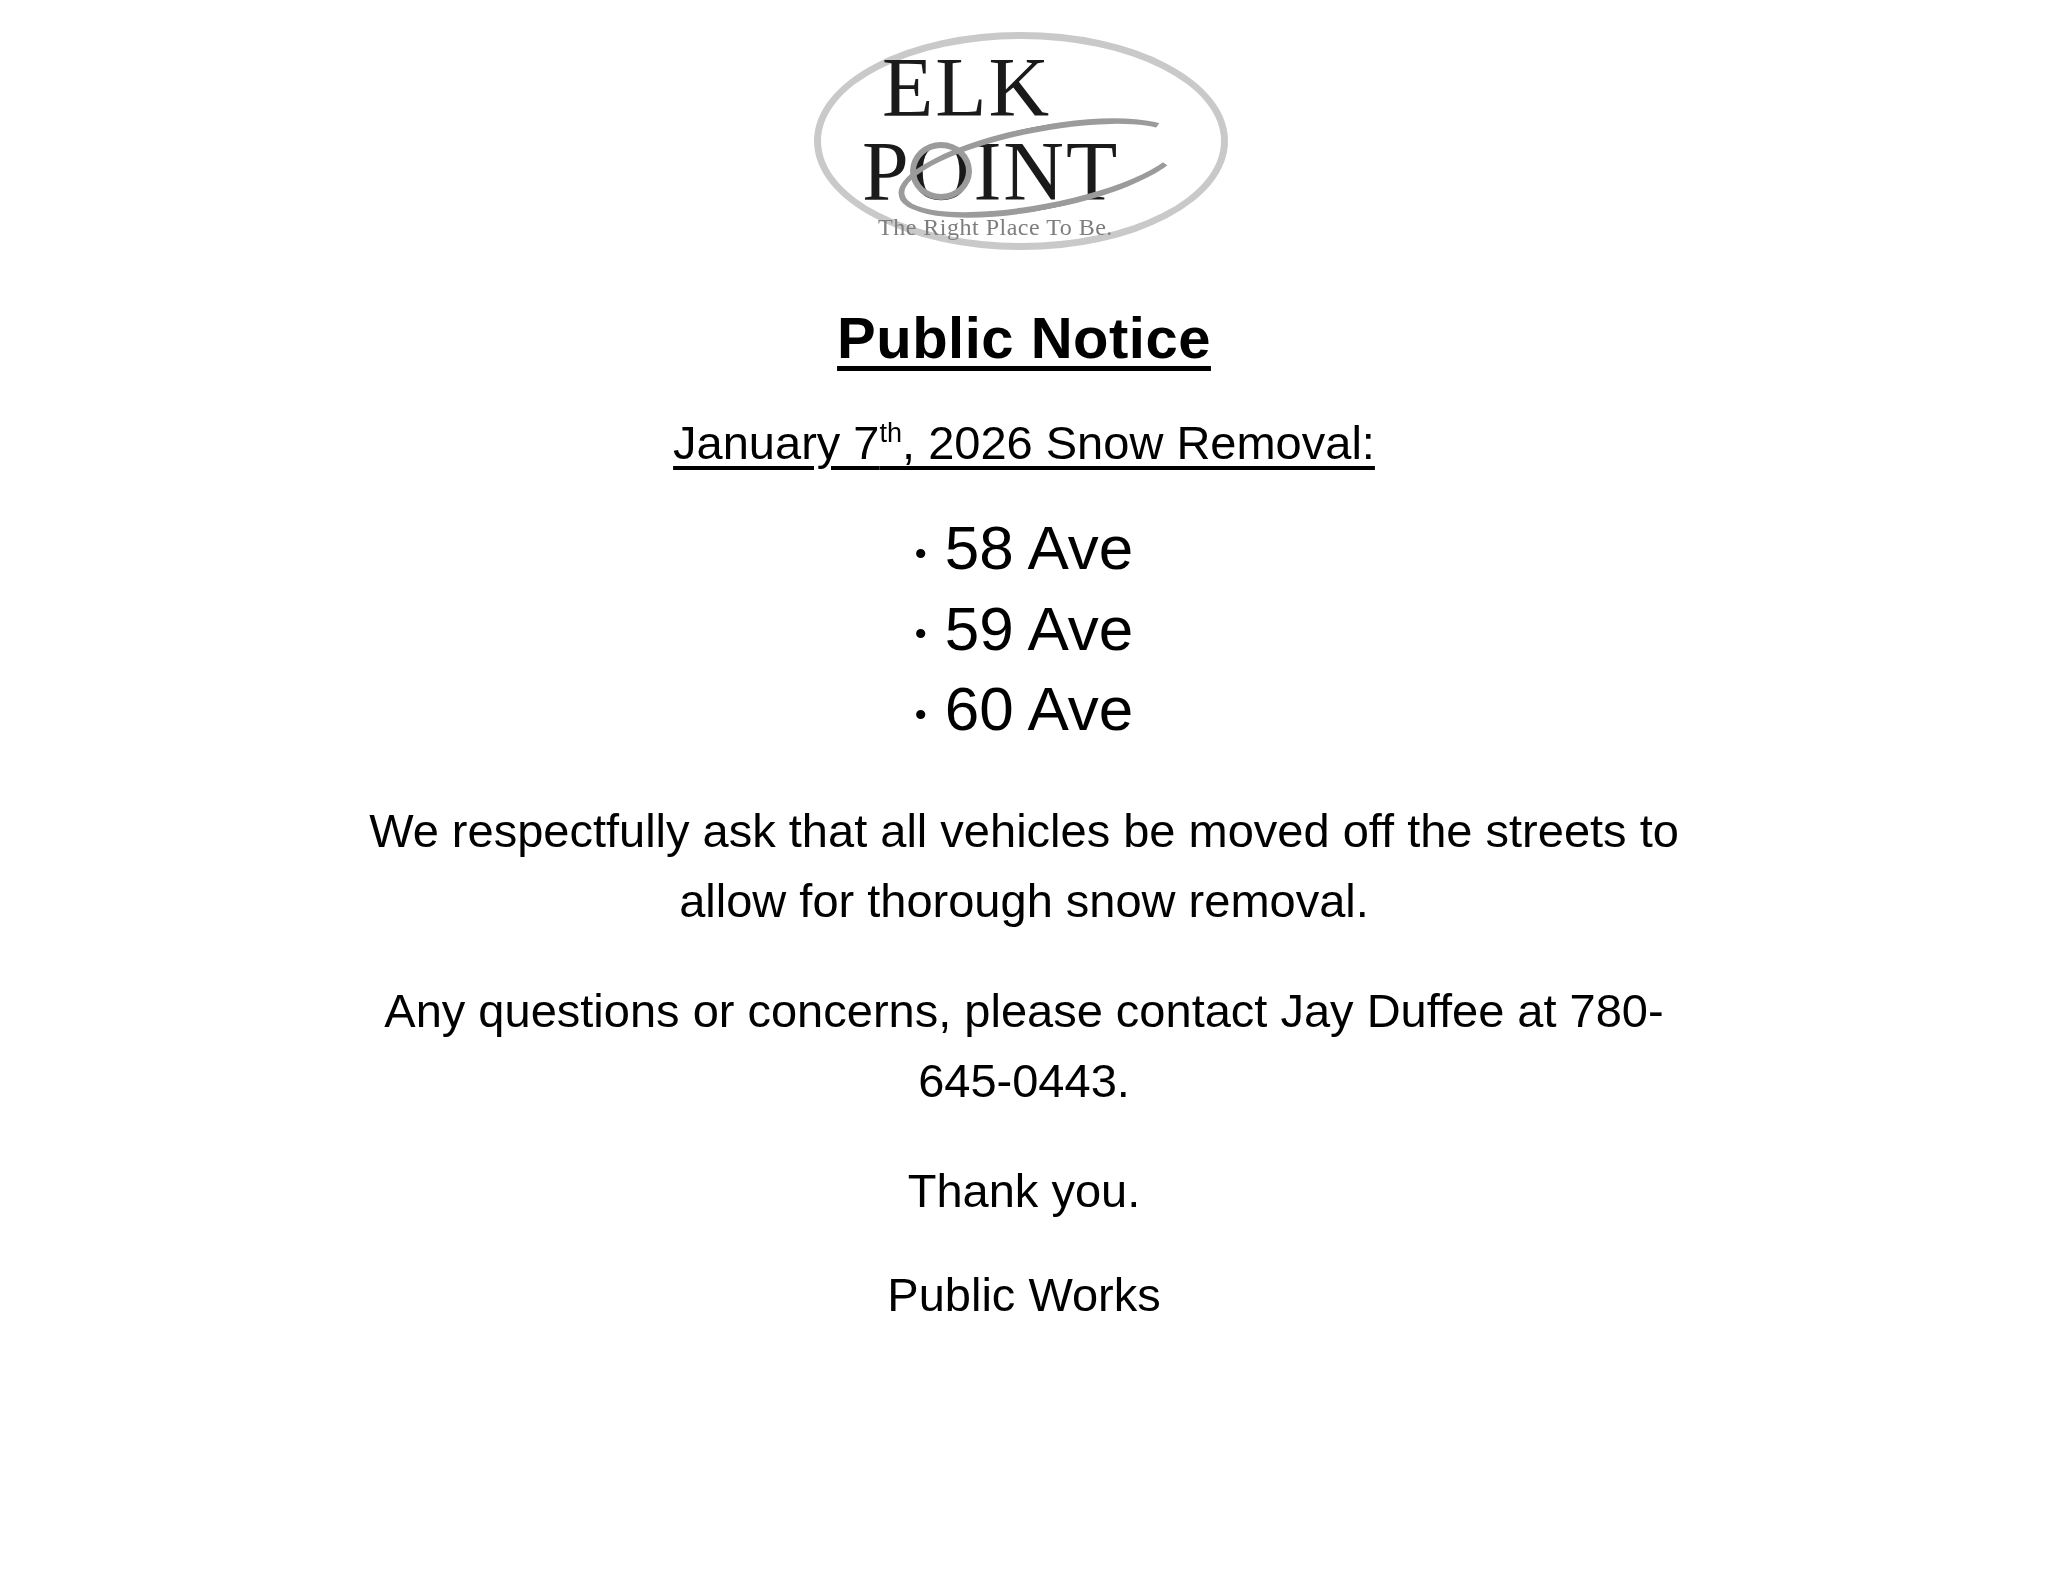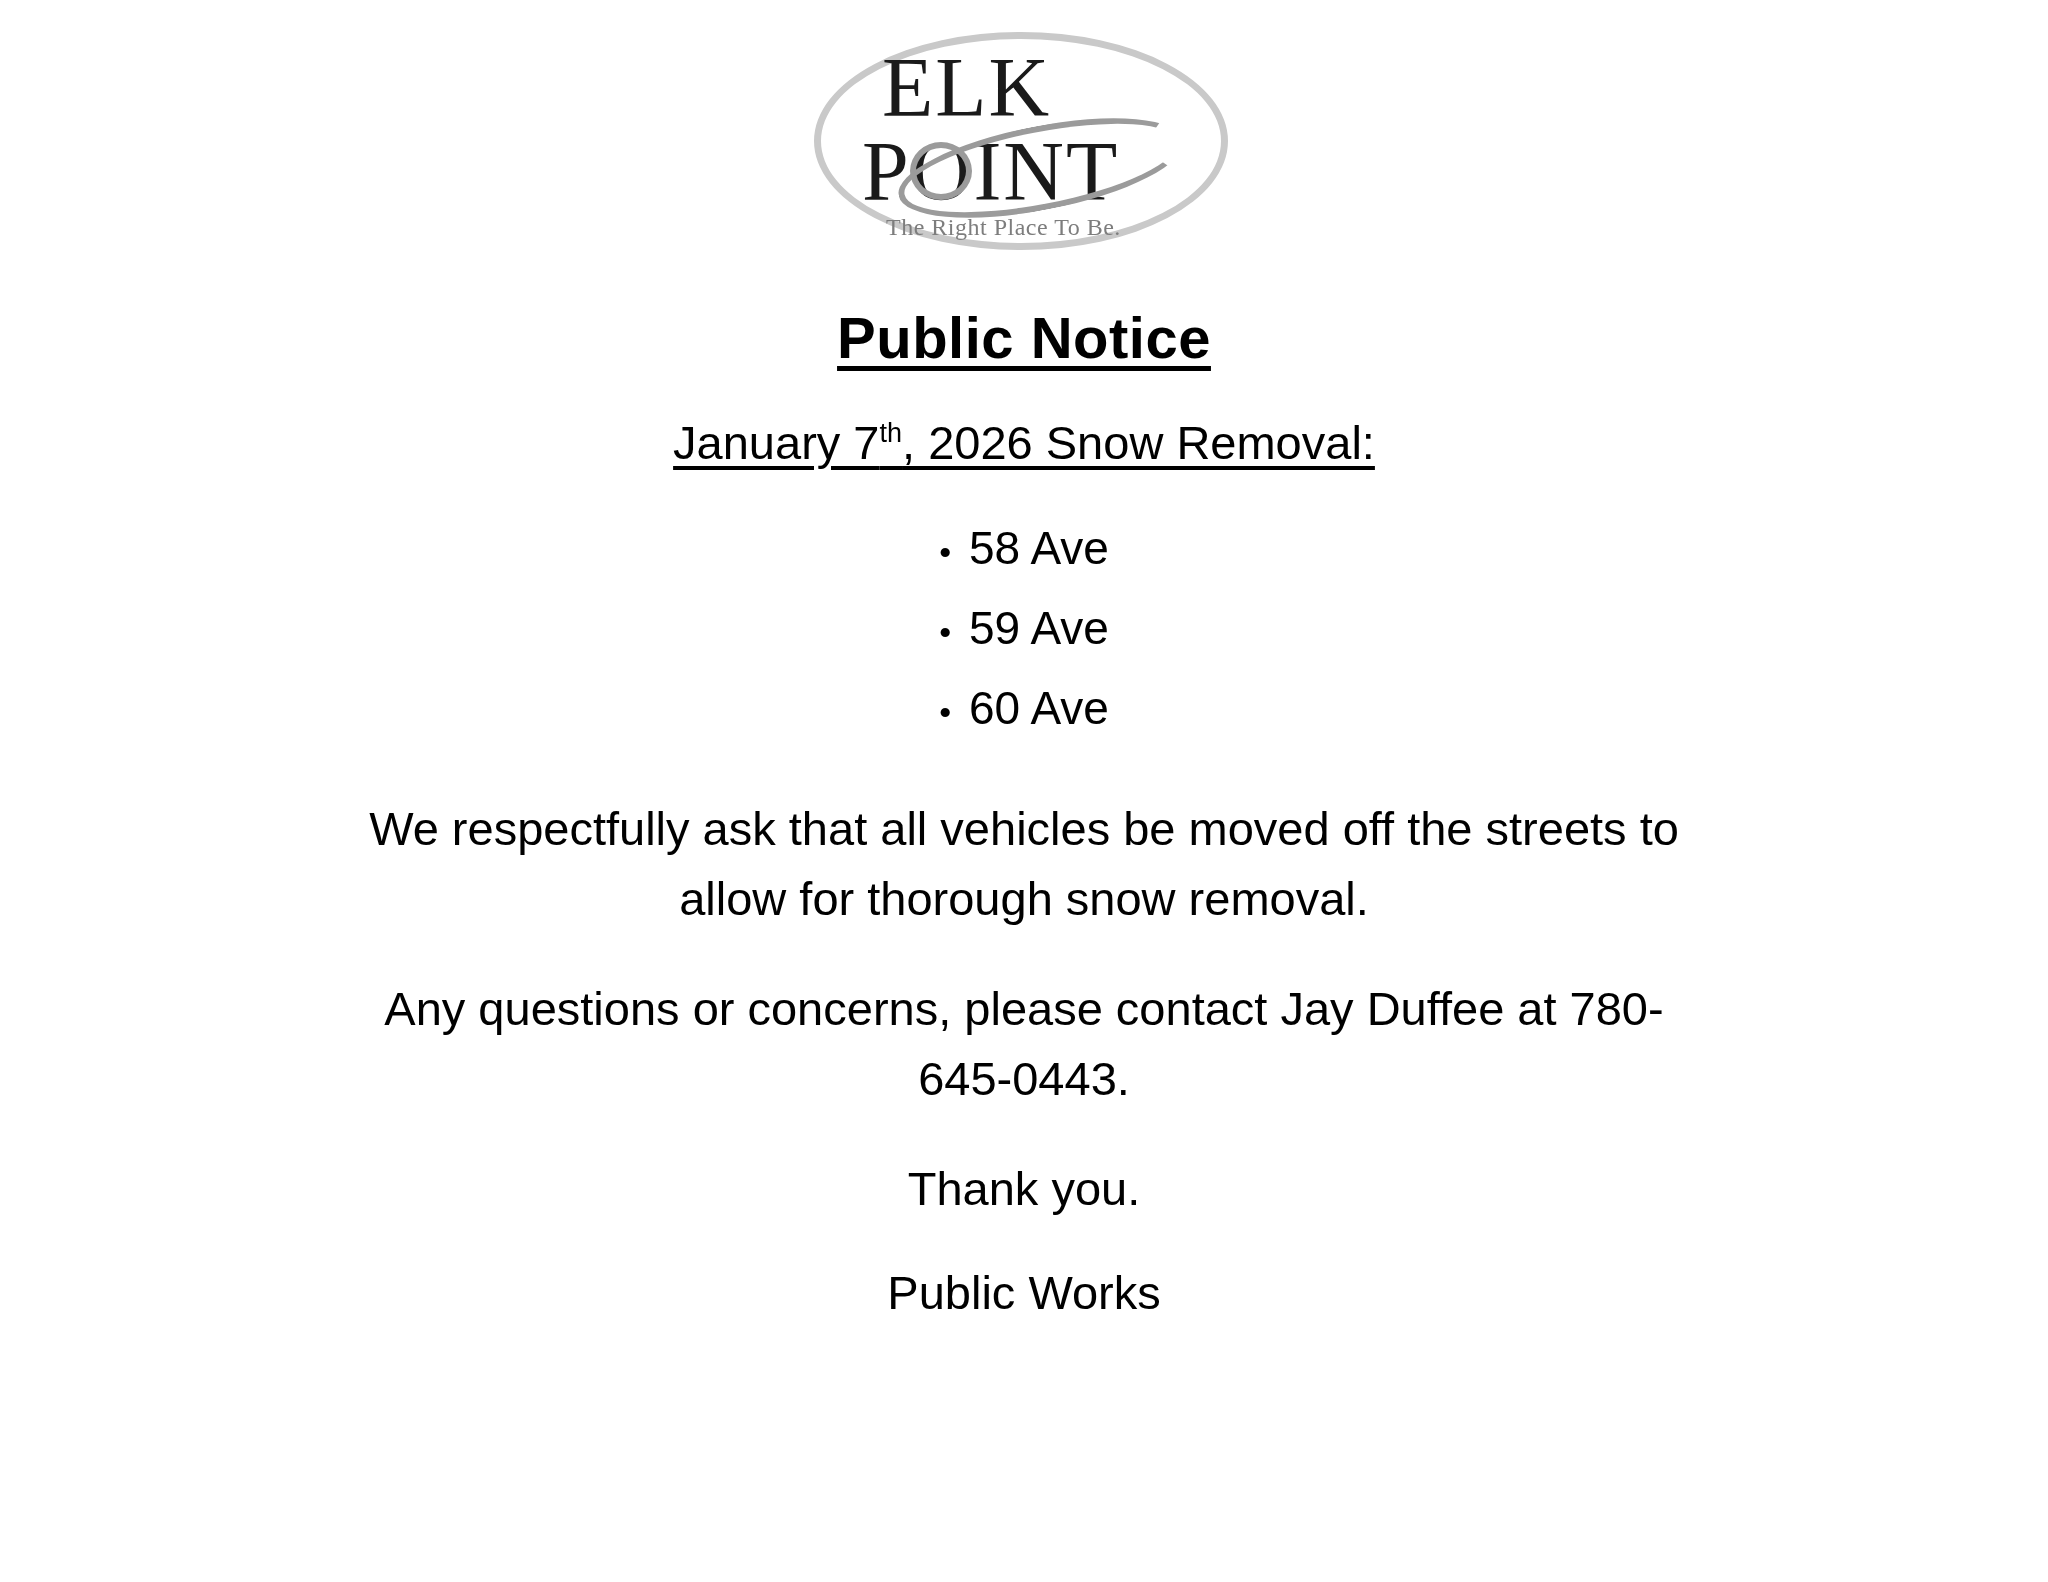--- a/index.html
+++ b/index.html
@@ -84,21 +84,21 @@
     left: 96px;
     top: 124px;
     width: 62px;
     height: 58px;
     border: 6px solid #9b9b9b;
     border-radius: 50%;
     box-sizing: border-box;
   }
   .logo-tag {
     position: absolute;
-    left: 72px;
+    left: 64px;
     top: 196px;
     font-family: "Liberation Serif", serif;
     font-size: 24px;
     line-height: 26px;
     color: #7d7d7d;
     letter-spacing: 0.5px;
   }
 
   
   .content {
@@ -126,21 +126,21 @@
     font-size: 27px;
     vertical-align: super;
     line-height: 0;
   }
   .bullets {
     list-style: none;
     margin: 0 0 44px 0;
     padding: 0;
   }
   .bullets li {
-    font-size: 46px;
+    font-size: 62px;
     line-height: 76px;
   }
   .bullets li::before {
     content: "\2022";
     font-size: 34px;
     vertical-align: middle;
     margin-right: 18px;
   }
   .para {
     font-size: 47px;

